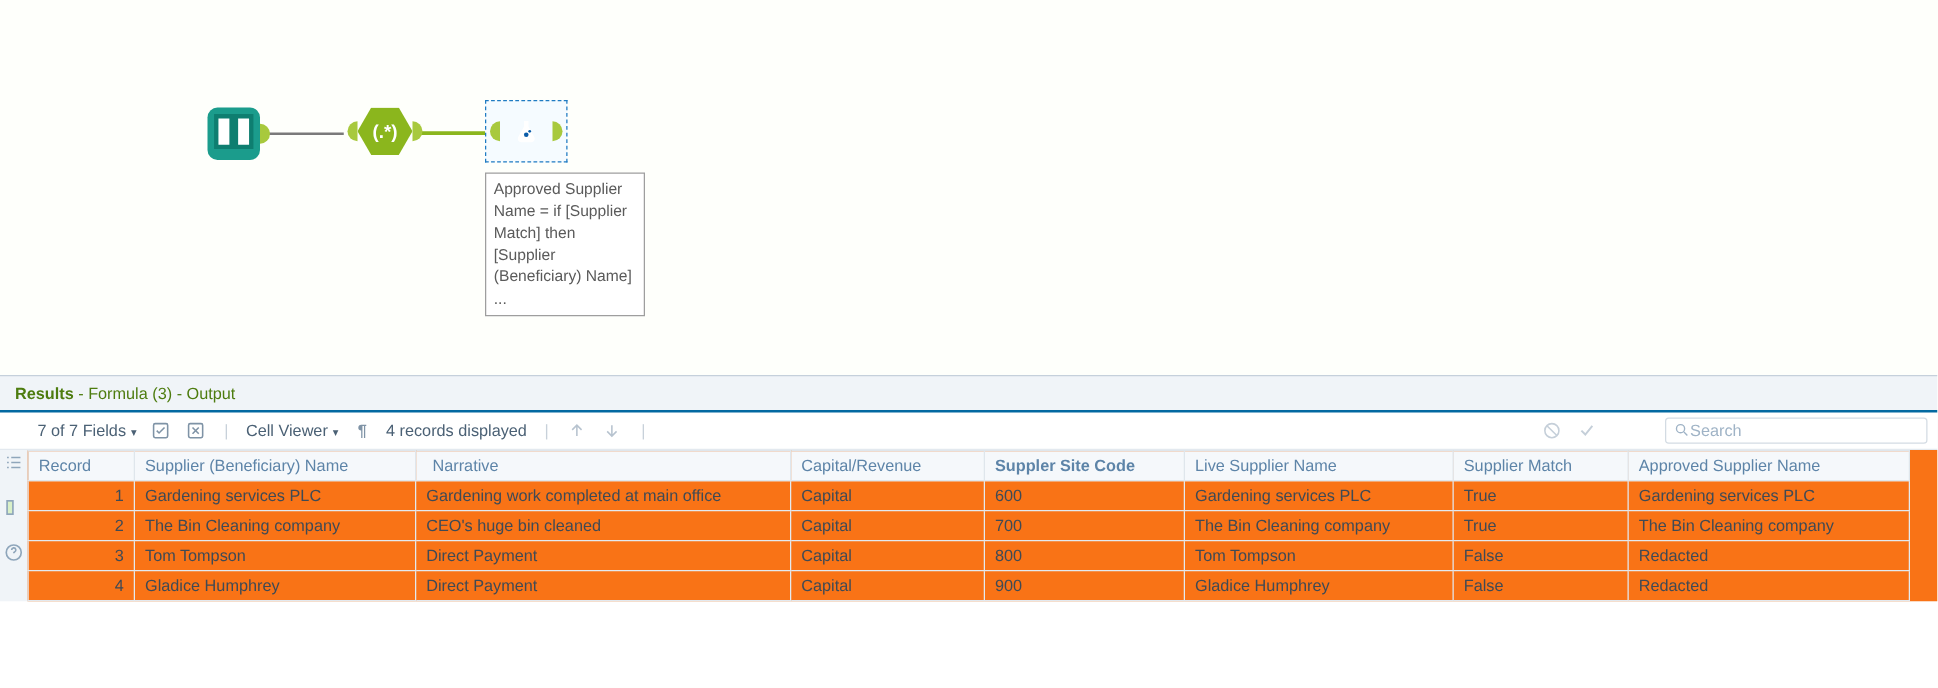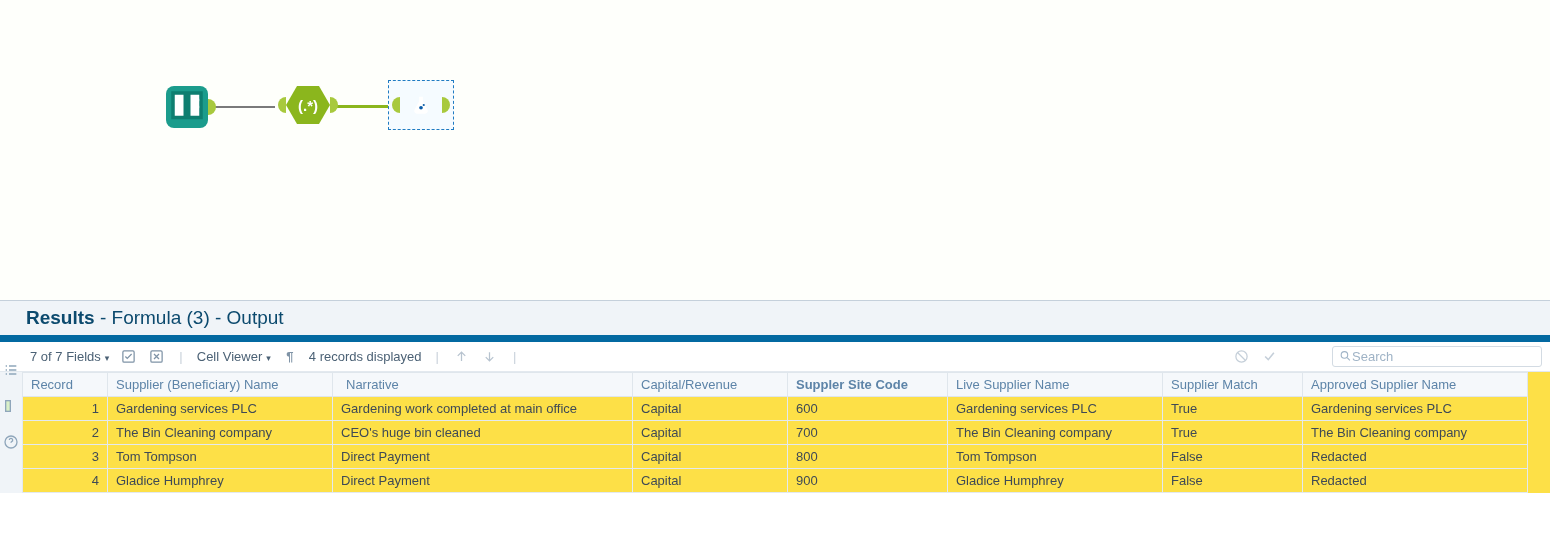--- a/index.html
+++ b/index.html
@@ -69,31 +69,31 @@
     line-height: 1.4;
     width: 128px;
   }
 
   
   .results-panel {
     border-top: 1px solid #c5d0db;
     background: #f0f4f8;
   }
   .results-header {
-    padding: 6px 26px;
-    color: #0c4a6e;
-    font-size: 19px;
+    padding: 6px 12px;
+    color: #4d7c0f;
+    font-size: 13px;
   }
   .results-header b { font-weight: 600; }
   .toolbar {
     display: flex;
     align-items: center;
     padding: 4px 8px 4px 30px;
     background: #fff;
-    border-top: 7px solid #0369a1;
+    border-top: 2px solid #0369a1;
     border-bottom: 1px solid #e3e9ef;
     gap: 10px;
     color: #4b6175;
   }
   .toolbar .sep { color: #c8d1da; margin: 0 4px; }
   .toolbar .spacer { flex: 1; }
   .dropdown-caret::after {
     content: "▾"; font-size: 9px; margin-left: 4px; color: #4b6175;
   }
   .icon-btn {
@@ -130,21 +130,21 @@
     align-items: center;
     gap: 20px;
     padding-top: 0;
     color: #8fa6bb;
   }
   .side-rail .rail-icon { width:16px; height:16px; }
 
   
   .grid-wrap {
     margin-left: 22px;
-    background: #fde047;
+    background: #f97316;
   }
   table.grid {
     border-collapse: collapse;
     width: calc(100% - 22px);
     font-size: 13px;
   }
   table.grid th {
     text-align: left;
     font-weight: 400;
     color: #5d84a8;
@@ -196,20 +196,23 @@
             <path d="M10 3h4v5l5 9a3 3 0 0 1-2.6 4.5H7.6A3 3 0 0 1 5 17l5-9V3z" fill="#fff"></path>
             <circle cx="12" cy="15" r="2" fill="#0a5ca8"></circle>
             <circle cx="15" cy="12" r="1.2" fill="#0a5ca8"></circle>
           </svg>
         </div>
         <div class="port"></div>
       </div>
     </div>
   </div>
 
+  <div class="annotation" style="left:388px; top:138px;">
+    <span>Approved Supplier Name = if [Supplier Match] then [Supplier (Beneficiary) Name] ...</span>
+  </div>
 </div>
 
 <div class="results-panel">
   <div class="results-header">
     <b>Results</b><span> - Formula (3) - Output</span>
   </div>
 
   <div class="toolbar">
     <span class="dropdown-caret">7 of 7 Fields</span>
     <span class="icon-btn">

